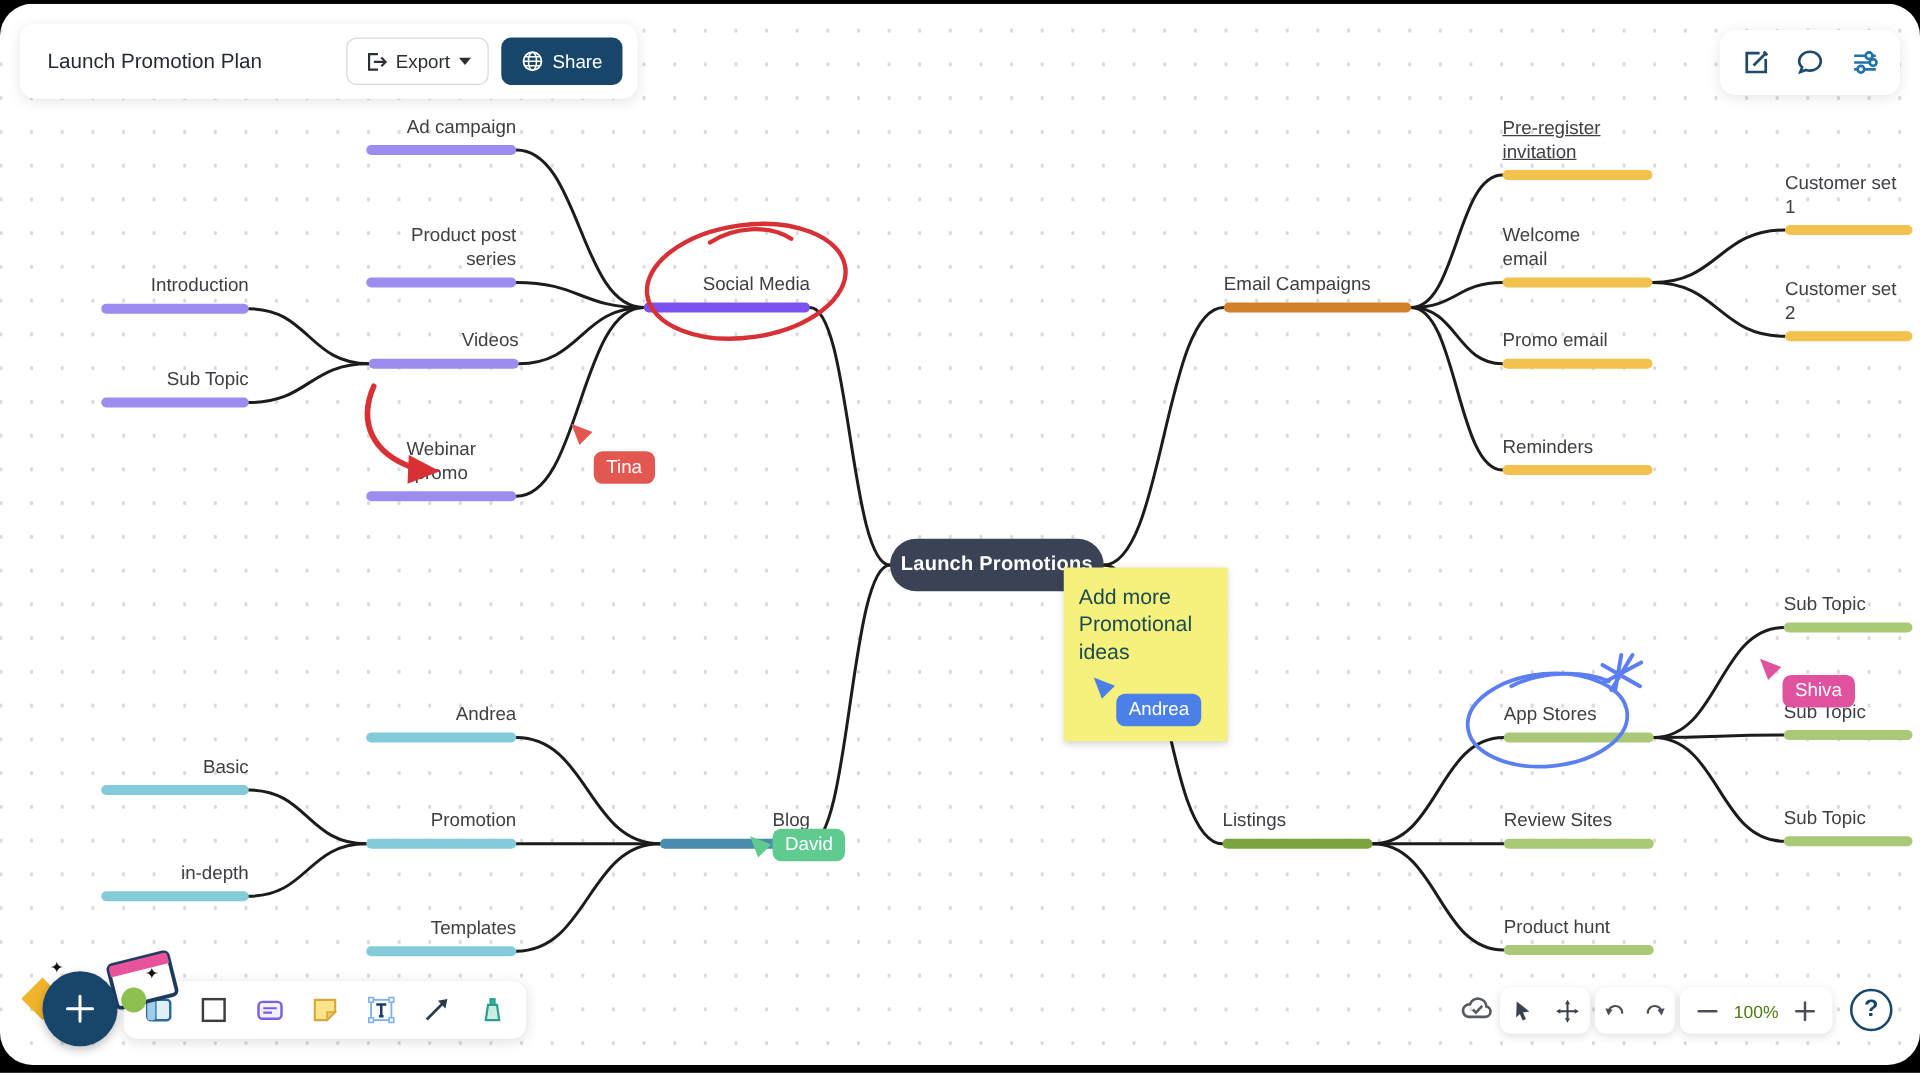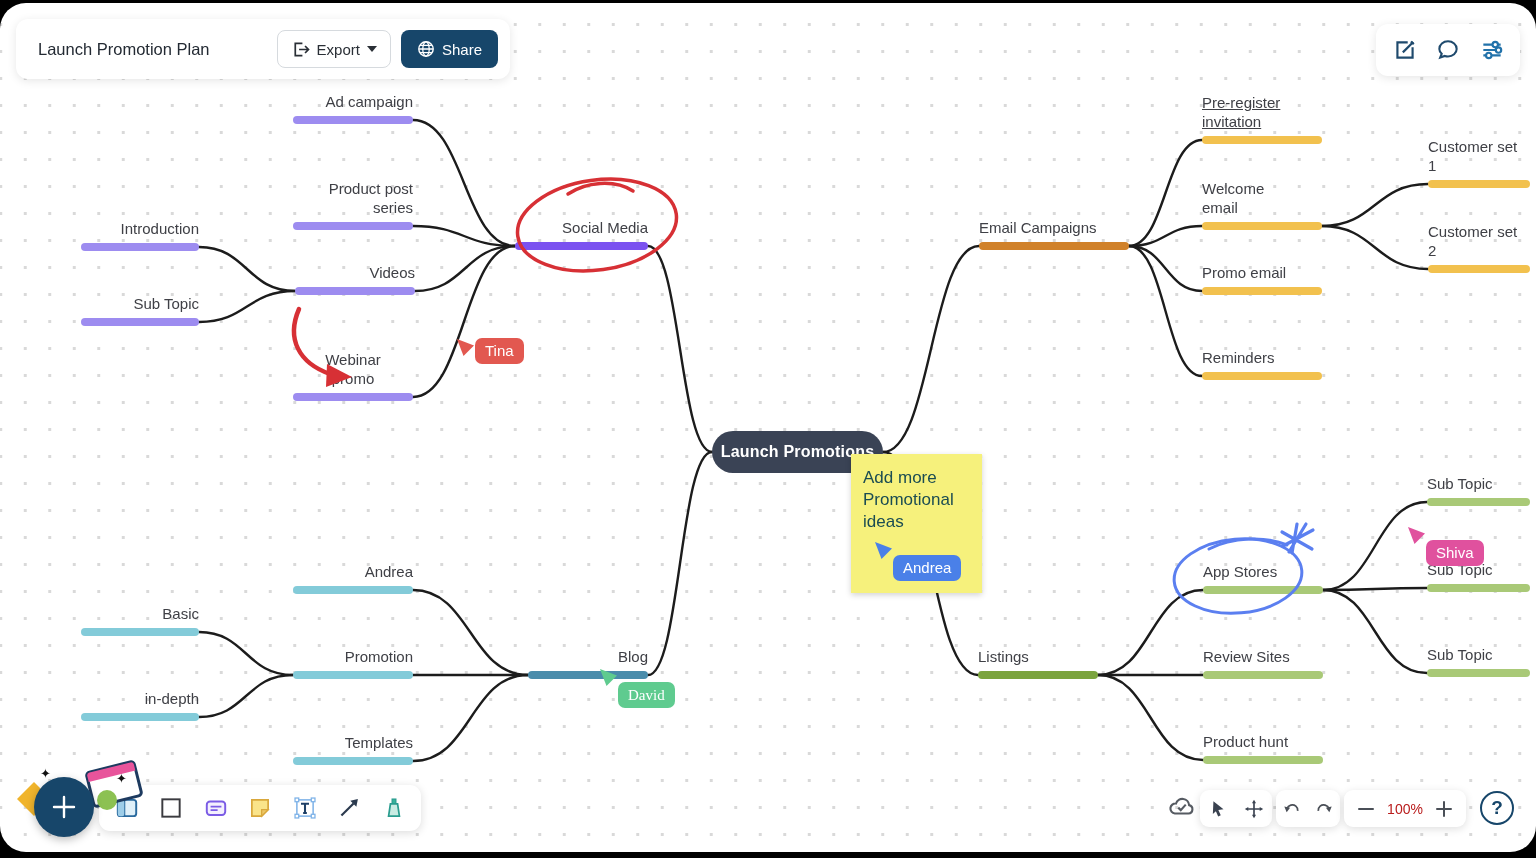--- a/index.html
+++ b/index.html
@@ -50,21 +50,21 @@
               border-radius:5px;transform:rotate(-14deg);}
   .deco .flag::before{content:"";position:absolute;left:-1px;top:-1px;right:-1px;height:9px;background:#e8549b;
                       border-radius:3px 3px 0 0;}
   .deco .star{position:absolute;font-size:13px;color:#111;}
   
   .sb-card{position:absolute;background:#fff;border-radius:9px;box-shadow:0 2px 8px rgba(0,0,0,.13);
            display:flex;align-items:center;justify-content:space-evenly;z-index:10;}
   #sb-select{left:1200px;top:787px;width:72px;height:37px;}
   #sb-history{left:1276px;top:787px;width:64px;height:37px;}
   #sb-zoom{left:1344px;top:787px;width:122px;height:37px;}
-  .zoom-level{font-size:14px;color:#b91c1c;}
+  .zoom-level{font-size:14px;color:#4d7c0f;}
   #cloud-status{position:absolute;left:1167px;top:790px;z-index:10;}
   .help-btn{position:absolute;left:1480px;top:788px;width:34px;height:34px;border-radius:50%;background:#fff;
             border:2.5px solid #17466a;box-sizing:border-box;color:#17466a;font-size:19px;font-weight:bold;
             display:flex;align-items:center;justify-content:center;z-index:10;cursor:pointer;}
 </style>
 </head>
 <body>
 
 <div class="stage">
  <div class="window">
@@ -185,27 +185,27 @@
   <div id="sticky-note" style="left: 851px; top: 451px; width: 131px; height: 139px; background: rgb(246, 241, 124); color: rgb(27, 76, 82);">
     <span>Add more Promotional ideas</span>
   </div>
 
   <div id="cursors-layer">
         <div class="collab-cursor" style="left: 456px; top: 335px;">
           <svg width="20" height="20" viewBox="0 0 20 20">
             <polygon points="1,1 18,7.5 7.5,18" fill="#e25850"></polygon>
           </svg>
         </div>
-        <div class="collab-pill" style="left: 475px; top: 335px; background: rgb(226, 88, 80);">Tina</div>
+        <div class="collab-pill" style="left: 475px; top: 358px; background: rgb(226, 88, 80);">Tina</div>
         <div class="collab-cursor" style="left: 599px; top: 665px;">
           <svg width="20" height="20" viewBox="0 0 20 20">
             <polygon points="1,1 18,7.5 7.5,18" fill="#5fcb8f"></polygon>
           </svg>
         </div>
-        <div class="collab-pill" style="left: 618px; top: 679px; background: rgb(95, 203, 143); font-family: Liberation Serif, serif;">David</div>
+        <div class="collab-pill" style="left: 618px; top: 660px; background: rgb(95, 203, 143);">David</div>
         <div class="collab-cursor" style="left: 874px; top: 538px;">
           <svg width="20" height="20" viewBox="0 0 20 20">
             <polygon points="1,1 18,7.5 7.5,18" fill="#4a80e8"></polygon>
           </svg>
         </div>
         <div class="collab-pill" style="left: 893px; top: 552px; background: rgb(74, 128, 232);">Andrea</div>
         <div class="collab-cursor" style="left: 1407px; top: 523px;">
           <svg width="20" height="20" viewBox="0 0 20 20">
             <polygon points="1,1 18,7.5 7.5,18" fill="#e0519e"></polygon>
           </svg>

